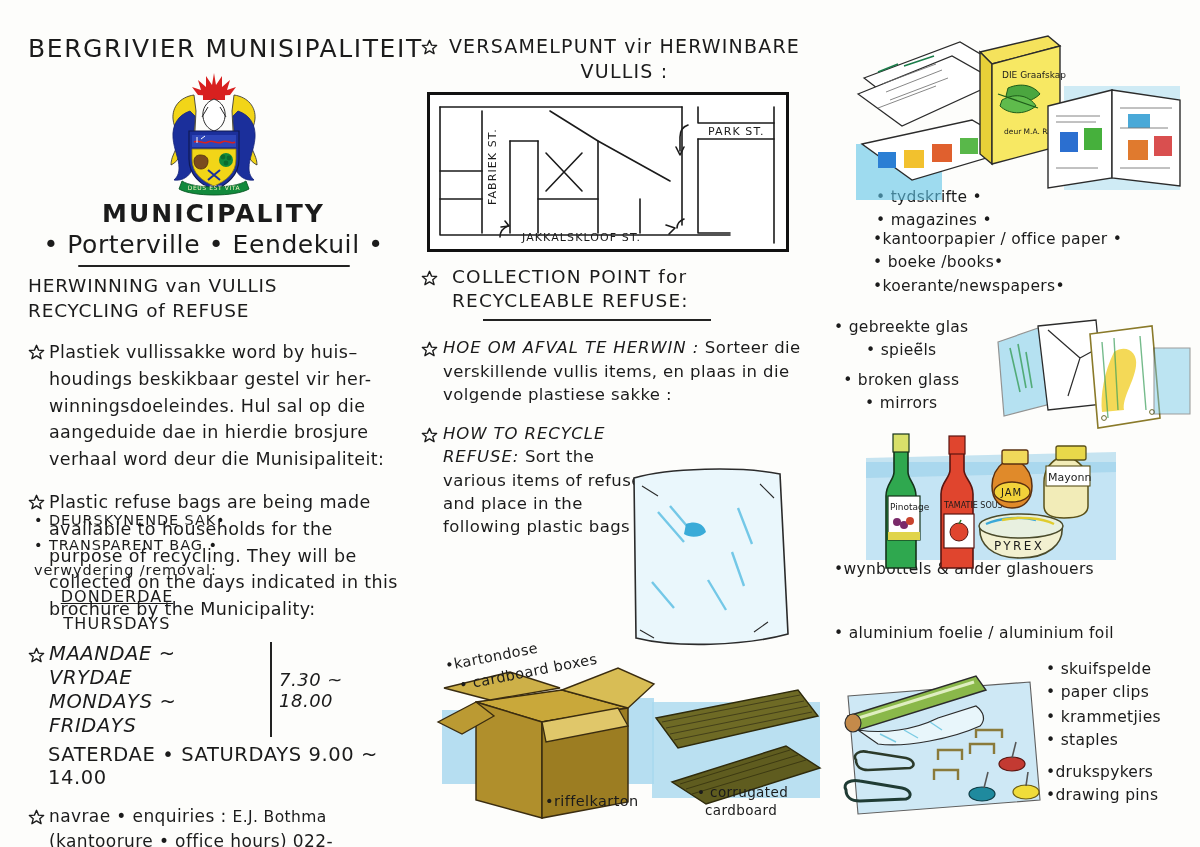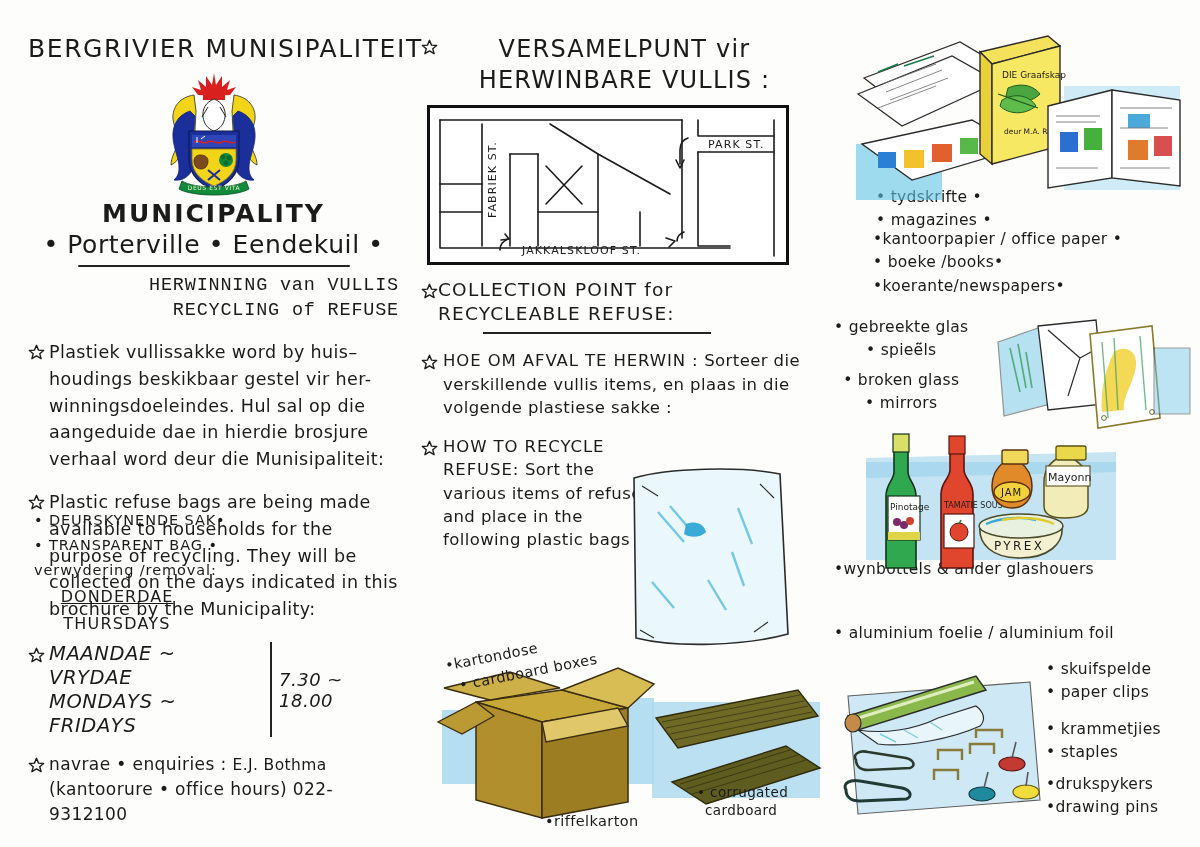--- a/index.html
+++ b/index.html
@@ -27,49 +27,49 @@
     text-align:left;white-space:nowrap;margin:0 0 6px 0;
   }
   .crest-wrap{display:flex;justify-content:center;margin:2px 0 4px 0;}
   .municipality{
     text-align:center;font-size:25px;letter-spacing:2px;margin:2px 0 0 0;font-weight:bold;
   }
   .towns{
     text-align:center;font-size:25px;letter-spacing:.6px;margin:2px 0 4px 0;
   }
   .rule{height:2px;background:#222;width:272px;margin:6px auto 7px auto;border-radius:2px;}
-  .sub1,.sub2{text-align:right;font-size:18.5px;letter-spacing:.8px;line-height:1.28;font-family:Liberation Mono, monospace;}
+  .sub1,.sub2{text-align:left;font-size:18.5px;letter-spacing:.8px;line-height:1.28;}
   .sub1{margin-bottom:1px;}
   .para{
     display:flex;gap:4px;font-size:17.5px;line-height:1.52;margin-top:17px;
   }
   .para p{margin:0;}
   .star{
     flex:0 0 auto;width:17px;height:17px;margin-top:5px;
   }
   .hours{margin-top:20px;display:flex;gap:4px;font-style:italic;}
   .hours-grid{display:flex;align-items:center;gap:7px;}
   .hours-days{font-size:19.5px;line-height:1.22;letter-spacing:.6px;}
   .hours-bar{width:2px;align-self:stretch;background:#222;}
   .hours-time{font-size:18px;letter-spacing:.5px;}
   .sat{font-size:19.5px;letter-spacing:.6px;margin-top:6px;padding-left:20px;}
   .contact{margin-top:15px;display:flex;gap:4px;font-size:17px;line-height:1.45;}
   .contact .small{font-size:15.5px;}
 
   
-  .mid-head{display:flex;gap:5px;font-size:24px;letter-spacing:.9px;line-height:1.3;}
+  .mid-head{display:flex;gap:5px;font-size:19px;letter-spacing:.9px;line-height:1.3;}
   .mid-head .t{flex:1;text-align:center;padding-right:14px;}
   .map{
     margin:9px 0 0 6px;width:362px;height:160px;border:3px solid #111;
     background:#fff;position:relative;box-sizing:border-box;
   }
-  .mid-head2{display:flex;gap:0;font-size:18.5px;letter-spacing:.9px;line-height:1.3;margin-top:13px;}
+  .mid-head2{display:flex;gap:14px;font-size:18.5px;letter-spacing:.9px;line-height:1.3;margin-top:13px;}
   .rule2{height:2px;background:#222;width:228px;margin:6px 0 0 62px;}
   .howto{display:flex;gap:5px;margin-top:15px;font-size:16.5px;line-height:1.42;}
-  .howto .lead{letter-spacing:.9px;}
+  .howto .lead{letter-spacing:.9px;font-style:italic;}
   .bagblock{position:absolute;left:34px;top:508px;font-size:14.5px;line-height:1.72;letter-spacing:.9px;}
   .bagblock .ctr{text-align:center;width:166px;}
   .bagblock .und{text-decoration:underline;font-size:16px;letter-spacing:1px;}
   .lbl-kd{position:absolute;left:40px;top:632px;font-size:14.5px;line-height:1.5;transform:rotate(-11deg);}
 
   
   .r-lbl{font-size:15.5px;line-height:1.5;letter-spacing:.3px;}
   .r-blk{position:absolute;}
 
   svg{display:block;overflow:visible;}
@@ -151,20 +151,21 @@
       </svg>
       <div class="hours-grid">
         <div class="hours-days hw">
           <div>MAANDAE ~ VRYDAE</div>
           <div>MONDAYS ~ FRIDAYS</div>
         </div>
         <div class="hours-bar"></div>
         <div class="hours-time hw">7.30 ~ 18.00</div>
       </div>
     </div>
+    <div class="sat hw">SATERDAE • SATURDAYS  9.00 ~ 14.00</div>
 
     <div class="contact">
       <svg class="star" viewBox="0 0 20 20">
         <path class="ink" d="M10 1.5 L12.4 7.2 L18.4 7.6 L13.8 11.4 L15.4 17.3 L10 14 L4.6 17.3 L6.2 11.4 L1.6 7.6 L7.6 7.2 Z"></path>
       </svg>
       <div class="hw">
         <span>navrae • enquiries :</span>
         <span class="small">E.J. Bothma</span>
         <div>
           <span>(kantoorure • office hours)</span>
@@ -275,21 +276,21 @@
     <div class="r-blk" style="left:4px;top:558px;">
       <div class="r-lbl hw">•wynbottels &amp; ander glashouers</div>
     </div>
     <div class="r-blk" style="left:4px;top:622px;">
       <div class="r-lbl hw">• aluminium foelie / aluminium foil</div>
     </div>
 
     <div class="r-blk" style="left:216px;top:658px;">
       <div class="r-lbl hw">• skuifspelde</div>
       <div class="r-lbl hw">• paper clips</div>
-      <div class="r-lbl hw" style="margin-top:13px;">• krammetjies</div>
+      <div class="r-lbl hw" style="margin-top:1px;">• krammetjies</div>
       <div class="r-lbl hw">• staples</div>
       <div class="r-lbl hw" style="margin-top:9px;">•drukspykers</div>
       <div class="r-lbl hw">•drawing pins</div>
     </div>
   </div>
 </div>
 
 <svg style="position:absolute;left:612px;top:462px;" width="190" height="196" viewBox="0 0 190 196">
   <path d="M22 16 c34 -10 106 -12 146 -4 l8 160 c-44 12 -112 14 -152 4 z" fill="#eaf7fc" stroke="#2b2b2b" stroke-width="1.6"></path>
   <g stroke="#4cb8e0" stroke-width="2.4" fill="none" opacity=".75">
@@ -322,21 +323,21 @@
   <path d="M24 110 L138 74 L172 96 L58 132 Z" fill="#5f5c1f" stroke="#2e2a0c" stroke-width="1.4"></path>
   <g stroke="#3d3a12" stroke-width="1">
     <path d="M32 112 L142 78 M38 117 L150 83 M44 122 L158 88"></path>
   </g>
 </svg>
 
 <div class="lbl-kd hw" style="position:absolute;left:446px;top:640px;transform:rotate(-11deg);font-size:14.5px;line-height:1.55;">
   <div>•kartondose</div>
   <div style="margin-left:10px;">• cardboard boxes</div>
 </div>
-<div class="hw" style="position:absolute;left:545px;top:793px;font-size:14.5px;margin-top:20px;">•riffelkarton</div>
+<div class="hw" style="position:absolute;left:545px;top:793px;font-size:14.5px;">•riffelkarton</div>
 <div class="hw" style="position:absolute;left:697px;top:783px;font-size:13.5px;line-height:1.35;">
   <div>• corrugated</div>
   <div style="margin-left:8px;">cardboard</div>
 </div>
 
 <div class="bagblock hw">
   <div>• DEURSKYNENDE SAK•</div>
   <div>• TRANSPARENT BAG •</div>
   <div>verwydering /removal:</div>
   <div class="ctr und">DONDERDAE</div>

